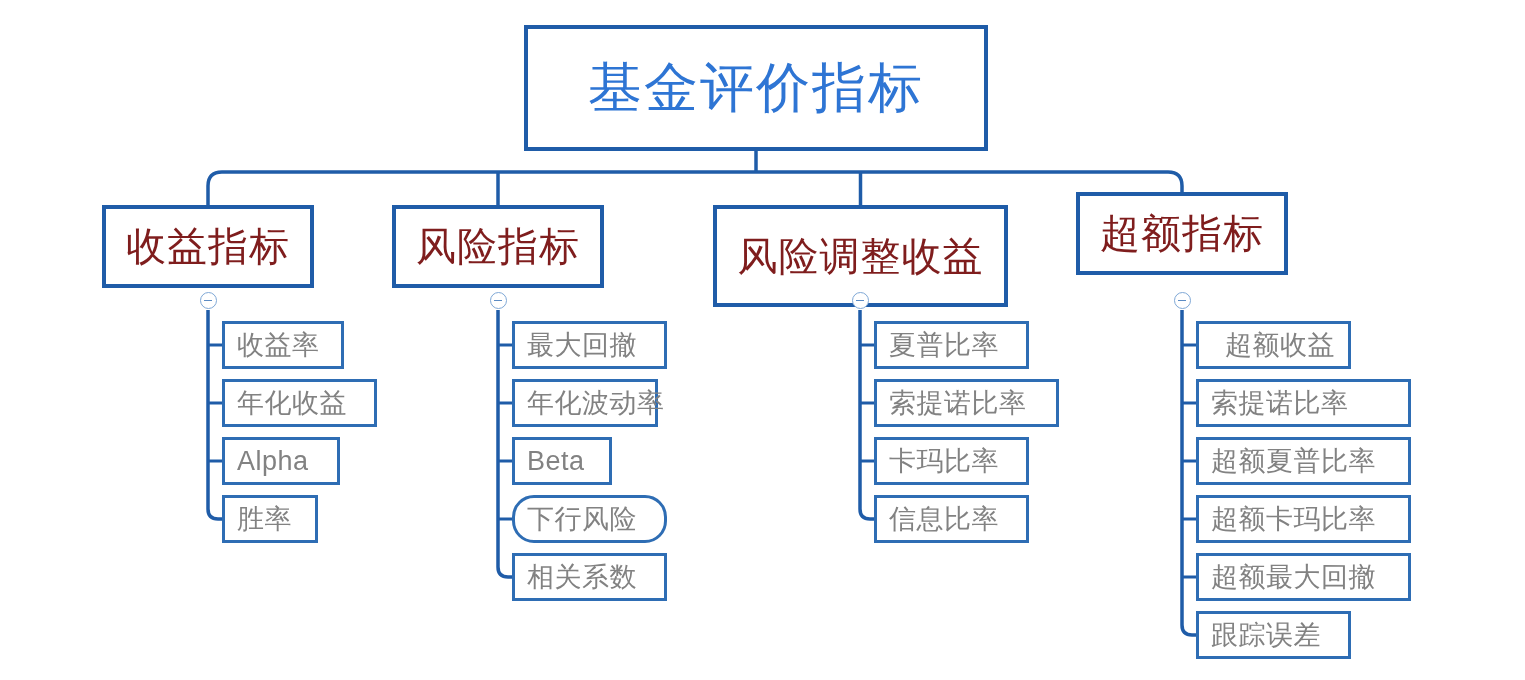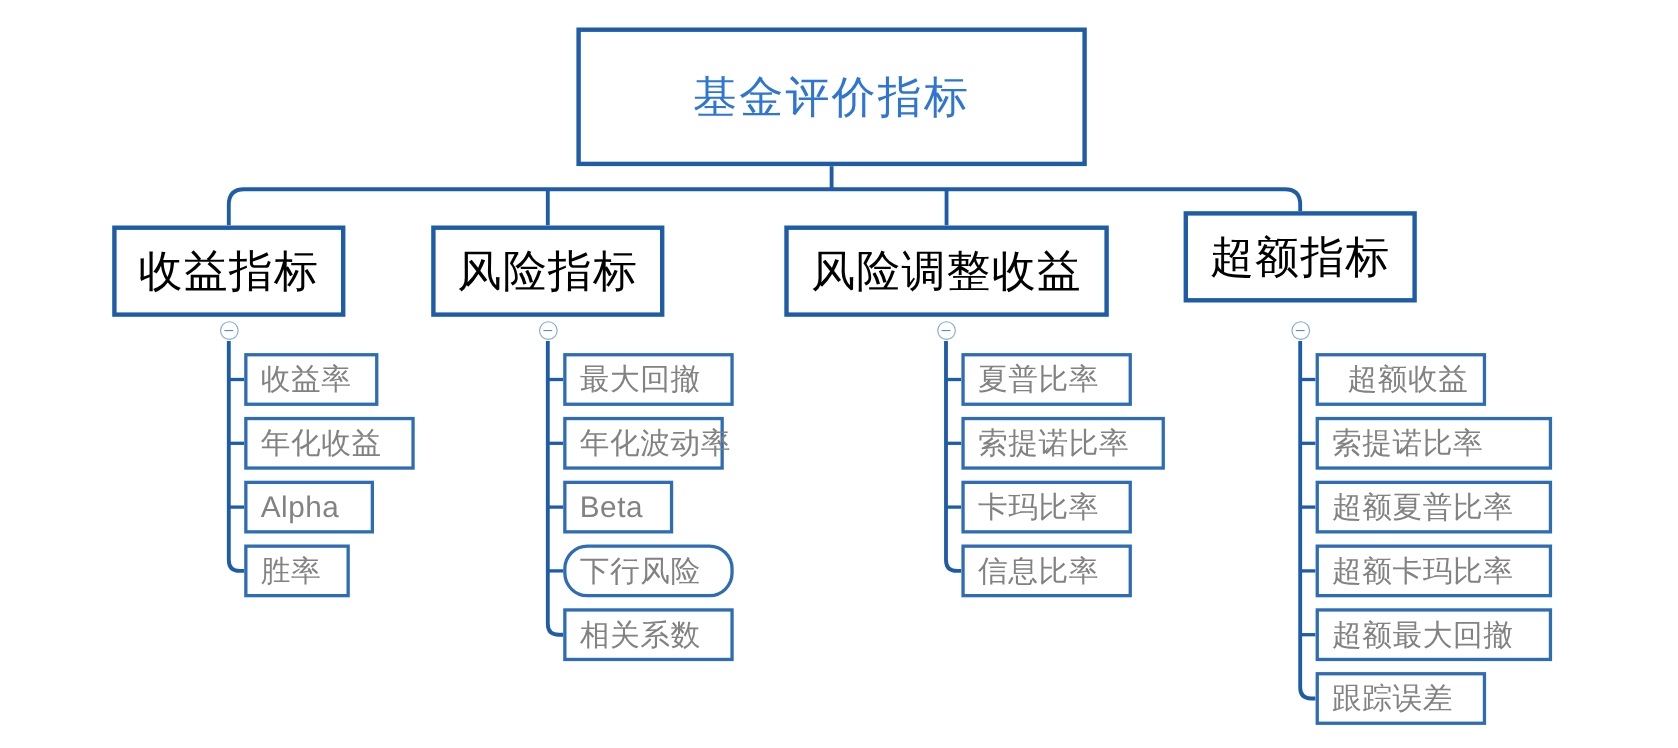--- a/index.html
+++ b/index.html
@@ -32,27 +32,27 @@
     box-sizing: border-box;
     background: #ffffff;
     display: flex;
     align-items: center;
     justify-content: center;
     white-space: nowrap;
   }
   .root-node {
     border: 4px solid #1F5CA8;
     color: #2E75D4;
-    font-size: 40px;
+    font-size: 54px;
     letter-spacing: 2px;
     font-weight: 400;
   }
   .branch-node {
     border: 4px solid #1F5CA8;
-    color: #000000;
+    color: #7f1d1d;
     font-size: 40px;
     letter-spacing: 1px;
     font-weight: 400;
   }
   .leaf-node {
     border: 3px solid #2E6DB4;
     color: #828282;
     font-size: 27px;
     letter-spacing: 0.5px;
     font-weight: 400;
@@ -136,21 +136,21 @@
       <div class="node leaf-node" style="left: 222px; top: 379px; width: 155px; height: 48px;">年化收益</div>
       <div class="node leaf-node" style="left: 222px; top: 437px; width: 118px; height: 48px;">Alpha</div>
       <div class="node leaf-node" style="left: 222px; top: 495px; width: 96px; height: 48px;">胜率</div>
       <div class="node branch-node" style="left: 392px; top: 205px; width: 212px; height: 83px;">风险指标</div>
       <div class="collapse-toggle" style="left: 489.5px; top: 292px;"></div>
       <div class="node leaf-node" style="left: 512px; top: 321px; width: 155px; height: 48px;">最大回撤</div>
       <div class="node leaf-node" style="left: 512px; top: 379px; width: 146px; height: 48px;">年化波动率</div>
       <div class="node leaf-node" style="left: 512px; top: 437px; width: 100px; height: 48px;">Beta</div>
       <div class="node leaf-node" style="left: 512px; top: 495px; width: 155px; height: 48px; border-radius: 22px;">下行风险</div>
       <div class="node leaf-node" style="left: 512px; top: 553px; width: 155px; height: 48px;">相关系数</div>
-      <div class="node branch-node" style="left: 713px; top: 205px; width: 295px; height: 83px;">风险调整收益</div>
+      <div class="node branch-node" style="left: 713px; top: 205px; width: 295px; height: 102px;">风险调整收益</div>
       <div class="collapse-toggle" style="left: 851.5px; top: 292px;"></div>
       <div class="node leaf-node" style="left: 874px; top: 321px; width: 155px; height: 48px;">夏普比率</div>
       <div class="node leaf-node" style="left: 874px; top: 379px; width: 185px; height: 48px;">索提诺比率</div>
       <div class="node leaf-node" style="left: 874px; top: 437px; width: 155px; height: 48px;">卡玛比率</div>
       <div class="node leaf-node" style="left: 874px; top: 495px; width: 155px; height: 48px;">信息比率</div>
       <div class="node branch-node" style="left: 1076px; top: 192px; width: 212px; height: 83px;">超额指标</div>
       <div class="collapse-toggle" style="left: 1173.5px; top: 292px;"></div>
       <div class="node leaf-node" style="left: 1196px; top: 321px; width: 155px; height: 48px; padding-left: 26px;">超额收益</div>
       <div class="node leaf-node" style="left: 1196px; top: 379px; width: 215px; height: 48px;">索提诺比率</div>
       <div class="node leaf-node" style="left: 1196px; top: 437px; width: 215px; height: 48px;">超额夏普比率</div>

